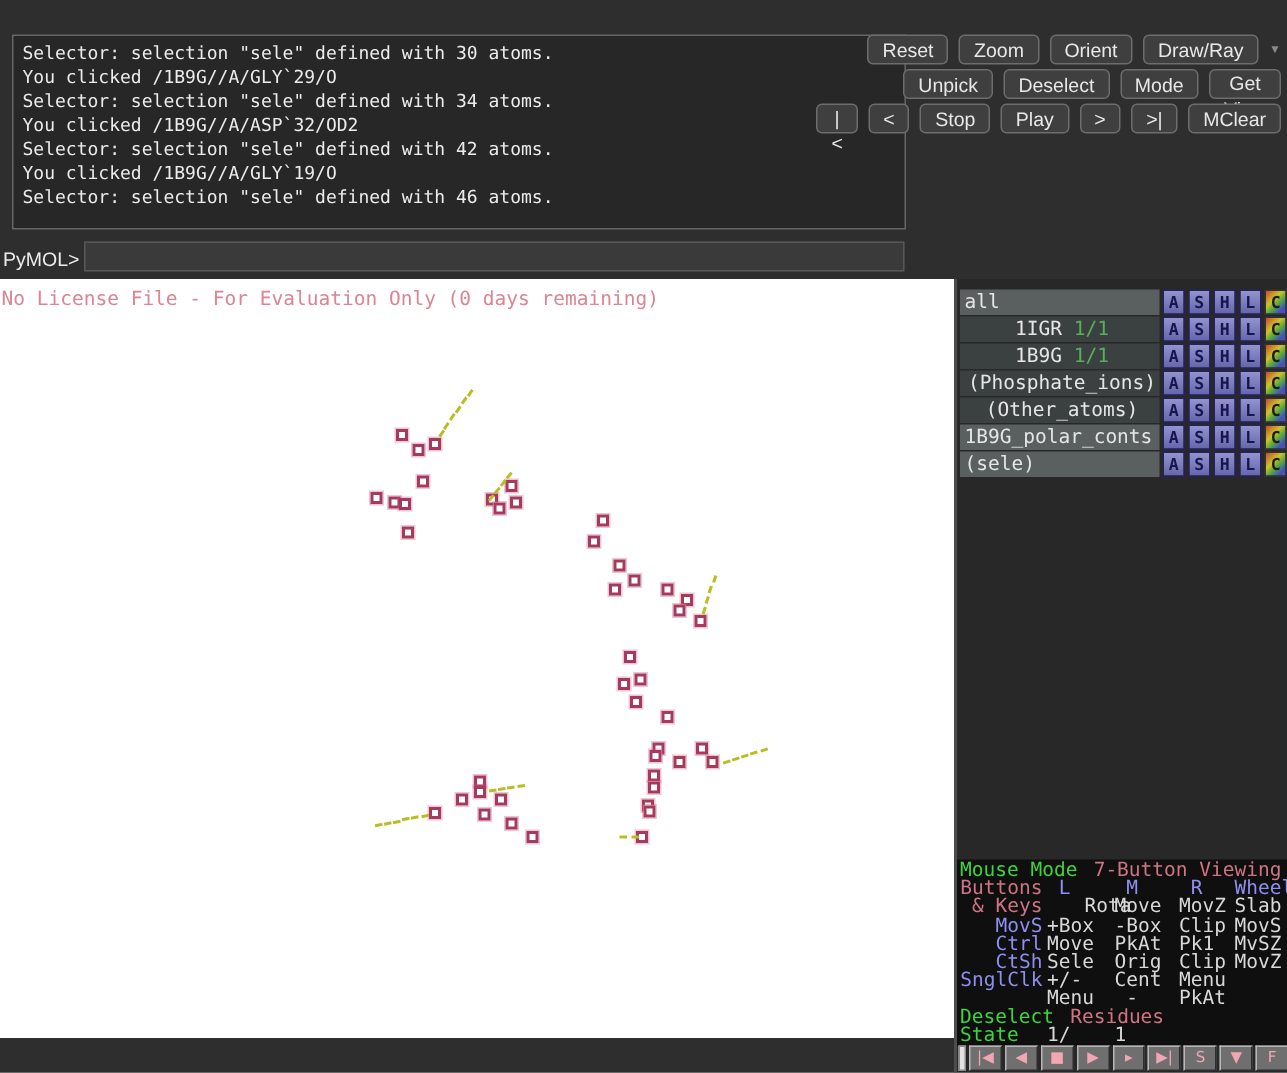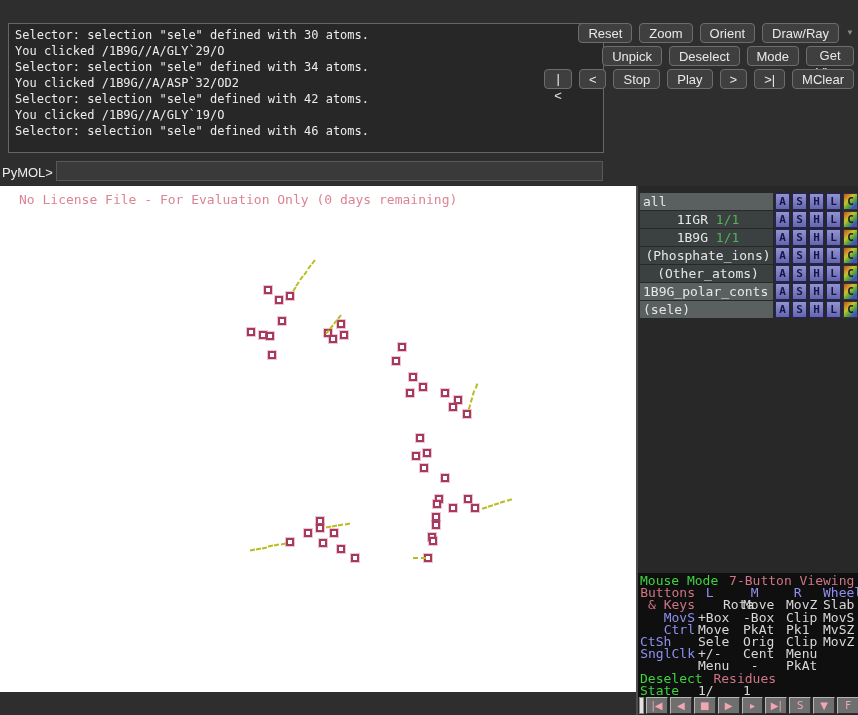--- a/index.html
+++ b/index.html
@@ -33,21 +33,21 @@
     margin:0 2px 3px 0;height:20px;}
   .ctl-btn{background:#3f3f3f;border:1px solid #6d6d6d;border-radius:4px;color:#e8e8e8;
     font-family:"Liberation Sans",sans-serif;font-size:13px;height:20px;line-height:17px;
     padding:0 9px;cursor:default;}
   .btn-row.wide .ctl-btn{padding:0 16px;}
   .drop-arrow{color:#8a8a8a;font-size:8px;line-height:20px;width:10px;text-align:center;}
 
   
   .viewport{position:absolute;left:0;top:186px;width:636px;height:506px;background:#ffffff;}
   .license{position:absolute;left:1px;top:6px;font-family:"DejaVu Sans Mono",monospace;
-    font-size:13px;color:#db8493;white-space:pre;margin-left:18px;}
+    font-size:13px;color:#db8493;white-space:pre;}
   .atom{position:absolute;width:8px;height:8px;border:2px solid #a53a5c;background:#fff;
     box-shadow:0 0 0 1px rgba(205,90,130,.35);}
   .dash{position:absolute;width:5px;height:2px;background:#b9bd22;}
 
   
   .side-panel{position:absolute;left:636px;top:186px;width:222px;height:529px;
     background:#282828;border-left:2px solid #4d4d4d;}
   .obj-row{position:absolute;left:0;width:222px;height:17px;}
   .obj-name{position:absolute;left:2px;top:0;width:133px;height:17px;line-height:17px;
     padding-left:3px;font-family:"DejaVu Sans Mono",monospace;font-size:13px;color:#e6e6e6;
@@ -256,21 +256,21 @@
           <button class="act-btn" style="left: 188px;">L</button>
           <button class="act-btn c" style="left: 205px;">C</button>
         </div>
       </div>
     <div class="mouse-panel" id="mouse-panel">
         <div class="m-line"><span class="m-seg g">Mouse Mode </span><span class="m-seg s">7-Button Viewing</span></div>
         <div class="m-line"><span class="m-seg s" style="width: 55px; text-align: right;">Buttons</span><span class="m-seg b" style="width: 42px;"> L</span><span class="m-seg b" style="width: 40px;"> M</span><span class="m-seg b" style="width: 34px;"> R</span><span class="m-seg b">Wheel</span></div>
         <div class="m-line"><span class="m-seg s" style="width: 55px; text-align: right;">&amp; Keys</span><span class="m-seg w" style="width: 42px; padding-left: 25px;">Rota</span><span class="m-seg w" style="width: 40px;">Move</span><span class="m-seg w" style="width: 34px;">MovZ</span><span class="m-seg w">Slab</span></div>
         <div class="m-line"><span class="m-seg b" style="width: 55px; text-align: right;">MovS</span><span class="m-seg w" style="width: 42px;">+Box</span><span class="m-seg w" style="width: 40px;">-Box</span><span class="m-seg w" style="width: 34px;">Clip</span><span class="m-seg w">MovS</span></div>
         <div class="m-line"><span class="m-seg b" style="width: 55px; text-align: right;">Ctrl</span><span class="m-seg w" style="width: 42px;">Move</span><span class="m-seg w" style="width: 40px;">PkAt</span><span class="m-seg w" style="width: 34px;">Pk1</span><span class="m-seg w">MvSZ</span></div>
-        <div class="m-line"><span class="m-seg b" style="width: 55px; ">CtSh</span><span class="m-seg w" style="width: 42px;">Sele</span><span class="m-seg w" style="width: 40px;">Orig</span><span class="m-seg w" style="width: 34px;">Clip</span><span class="m-seg w">MovZ</span></div>
+        <div class="m-line"><span class="m-seg b" style="width: 55px; text-align: right;">CtSh</span><span class="m-seg w" style="width: 42px;">Sele</span><span class="m-seg w" style="width: 40px;">Orig</span><span class="m-seg w" style="width: 34px;">Clip</span><span class="m-seg w">MovZ</span></div>
         <div class="m-line"><span class="m-seg b" style="width: 55px; text-align: right;">SnglClk</span><span class="m-seg w" style="width: 42px;">+/-</span><span class="m-seg w" style="width: 40px;">Cent</span><span class="m-seg w" style="width: 34px;">Menu</span></div>
         <div class="m-line"><span class="m-seg b" style="width: 55px; text-align: center; margin-top: 48px;">DblClk</span><span class="m-seg w" style="width: 42px;">Menu</span><span class="m-seg w" style="width: 40px;"> -</span><span class="m-seg w" style="width: 34px;">PkAt</span></div>
         <div class="m-line"><span class="m-seg g">Deselect </span><span class="m-seg s">Residues</span></div>
         <div class="m-line"><span class="m-seg g" style="width: 55px;">State</span><span class="m-seg w" style="width: 42px;">1/</span><span class="m-seg w">1</span></div>
       </div>
     <div class="vcr" id="vcr-bar">
       <span class="vcr-strip"></span>
     <button class="vcr-btn">|◀</button>
         <button class="vcr-btn">◀</button>
         <button class="vcr-btn">■</button>

